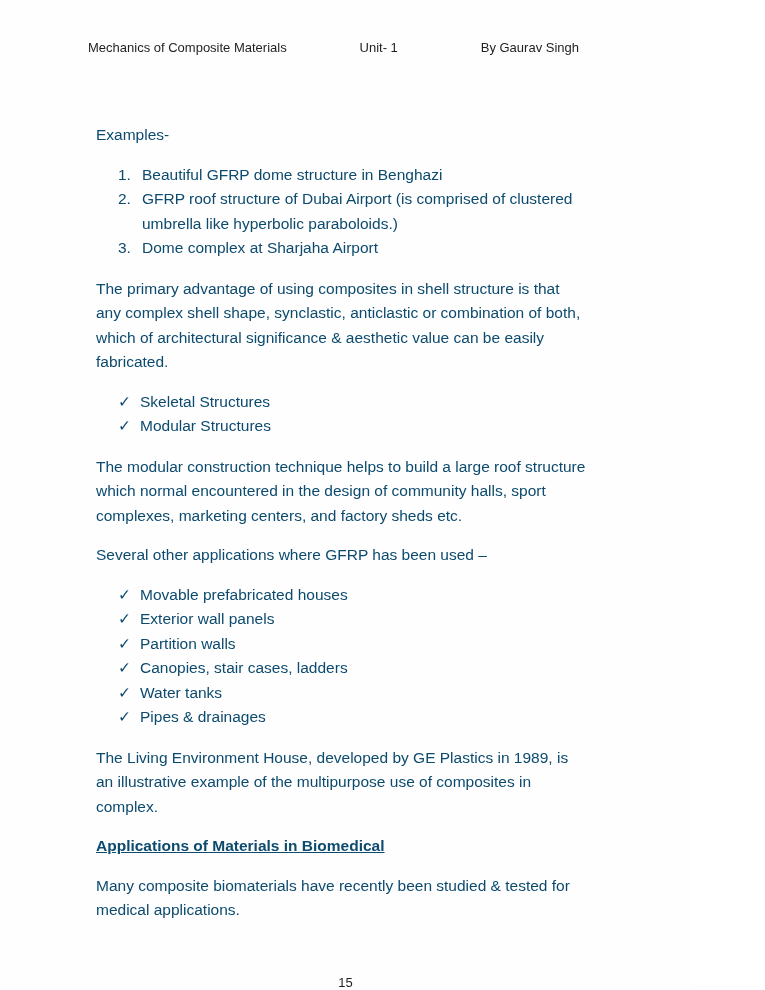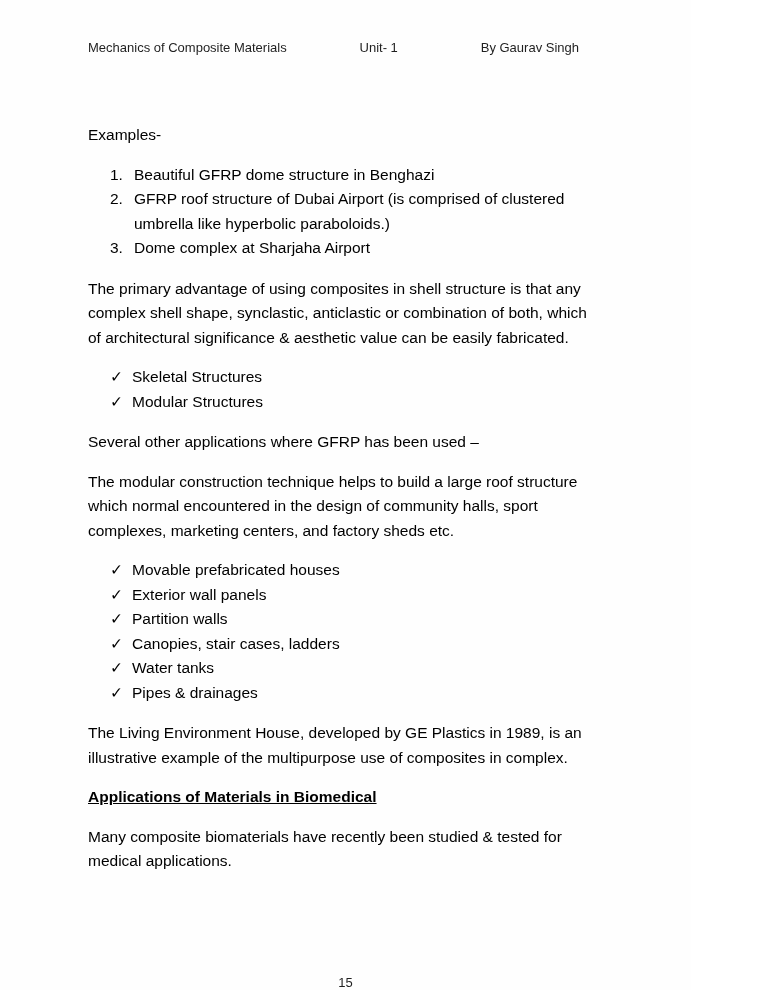--- a/index.html
+++ b/index.html
@@ -27,21 +27,22 @@
     font-size: 13px;
     color: #1f1f1f;
   }
   .doc-header .h-center { text-align: left; }
   .doc-header .h-right  { text-align: left; margin-left: 10px; }
   .doc-body {
     margin-top: 68px;
     padding: 0 104px 0 88px;
     font-size: 15.5px;
     line-height: 24.5px;
-    color: #000000;
+    color: #0c4a6e;
+    margin-left: 8px;
   }
   .para {
     margin: 0 0 15px 0;
   }
   .list {
     margin: 10px 0 16px 0;
     padding-left: 22px;
   }
   .list-row {
     display: flex;
@@ -107,23 +108,23 @@
       <div class="list-row">
         <span class="check-marker">✓</span>
         <span class="list-text">Skeletal Structures</span>
       </div>
       <div class="list-row">
         <span class="check-marker">✓</span>
         <span class="list-text">Modular Structures</span>
       </div>
     </div>
 
+    <p class="para">The modular construction technique helps to build a large roof structure which normal encountered in the design of community halls, sport complexes, marketing centers, and factory sheds etc.</p>
+
     <p class="para">Several other applications where GFRP has been used –</p>
-
-    <p class="para">The modular construction technique helps to build a large roof structure which normal encountered in the design of community halls, sport complexes, marketing centers, and factory sheds etc.</p>
 
     <div class="list">
       <div class="list-row">
         <span class="check-marker">✓</span>
         <span class="list-text">Movable prefabricated houses</span>
       </div>
       <div class="list-row">
         <span class="check-marker">✓</span>
         <span class="list-text">Exterior wall panels</span>
       </div>

